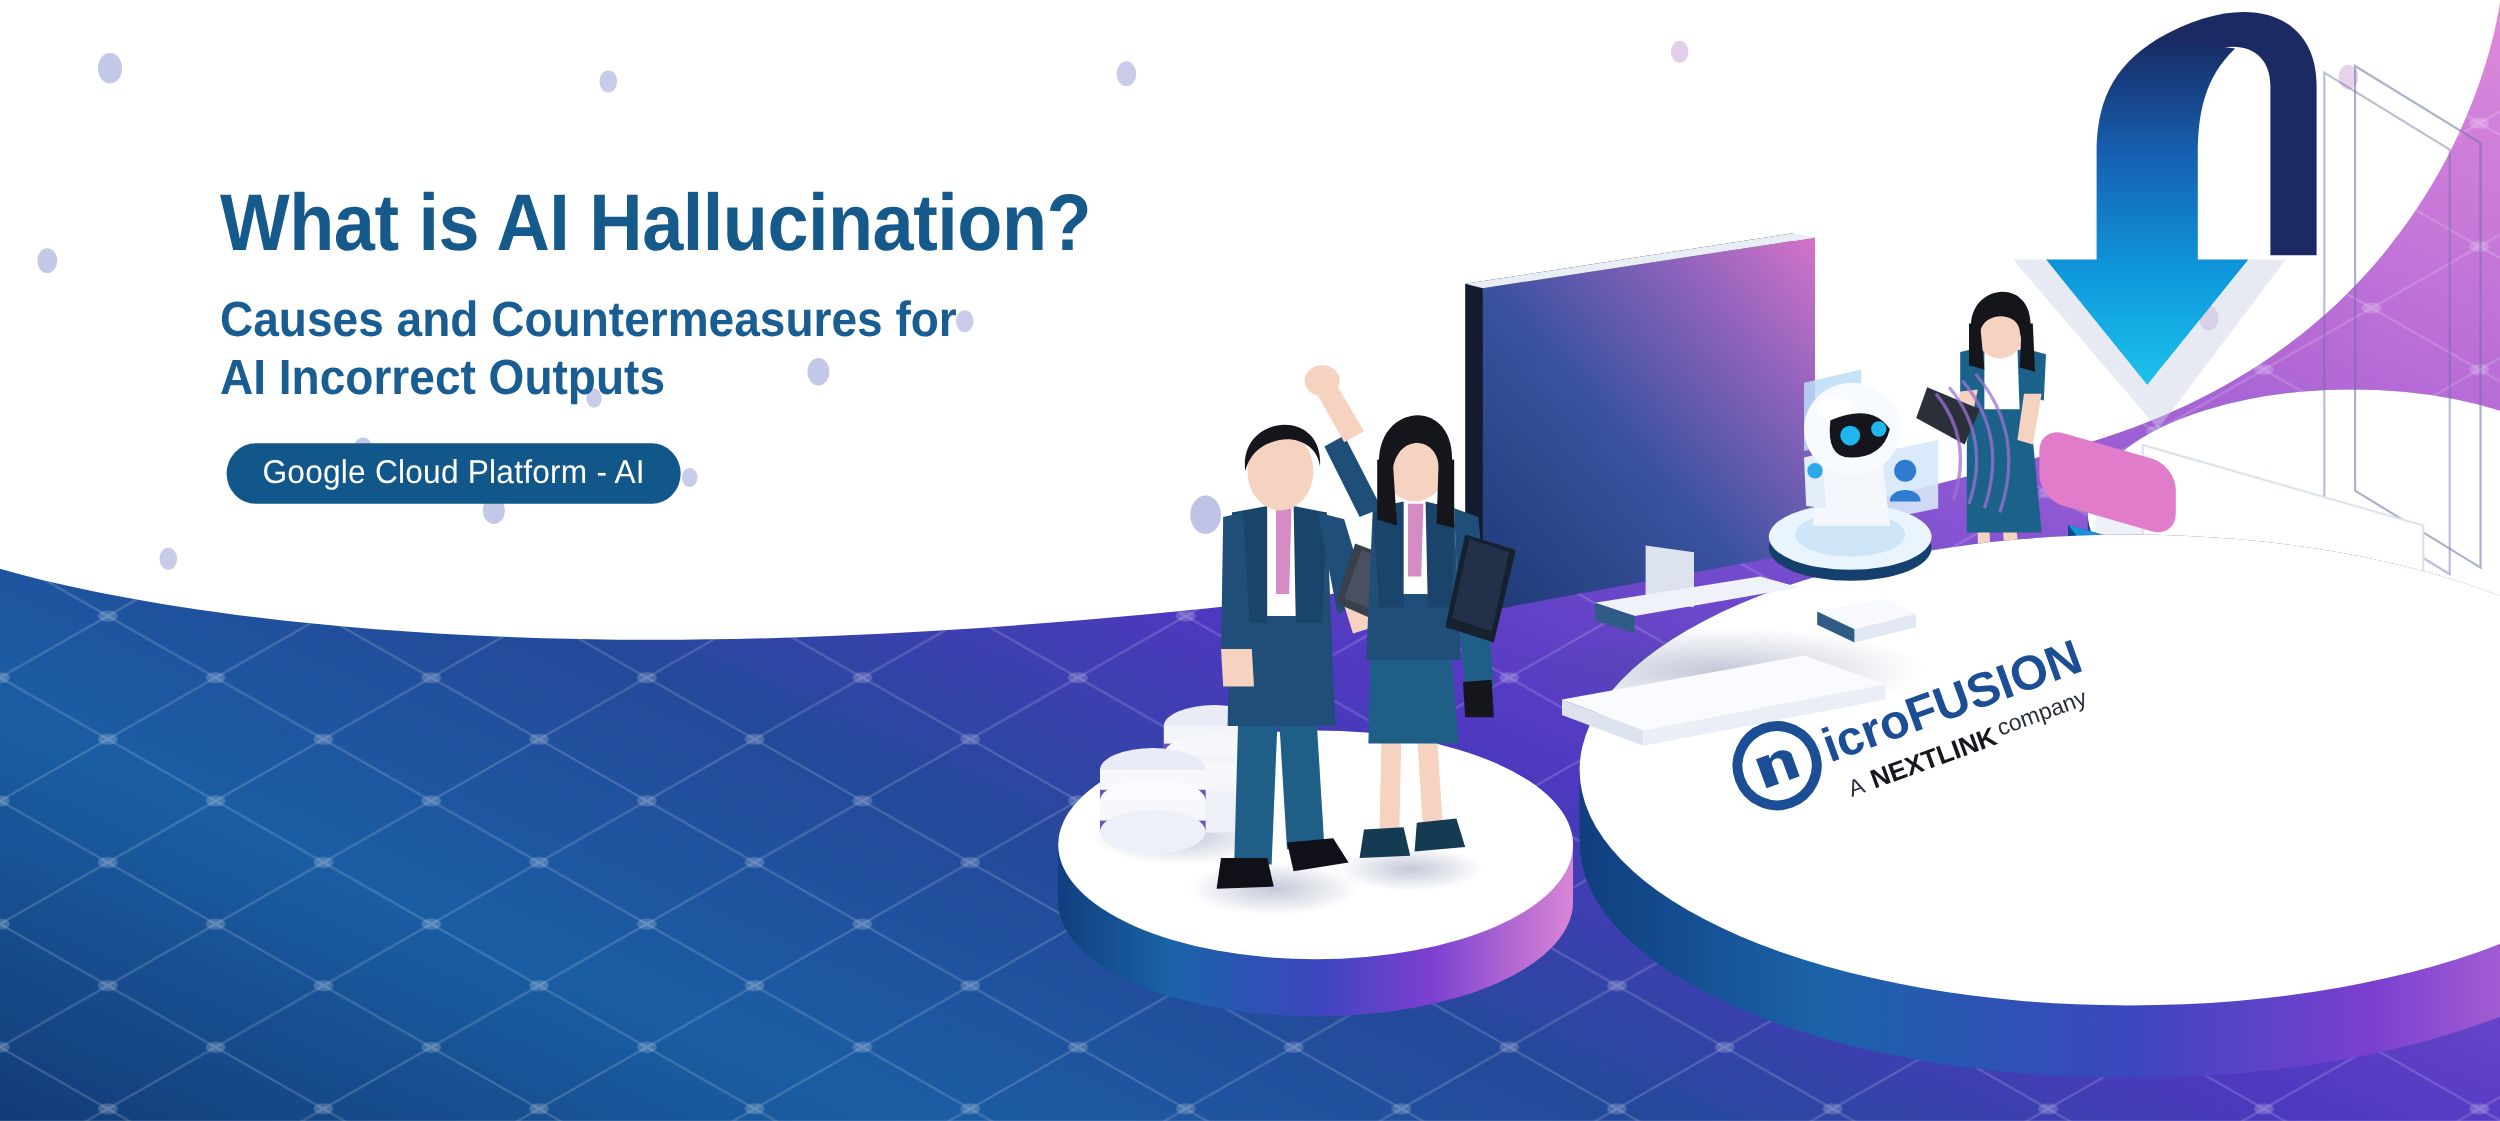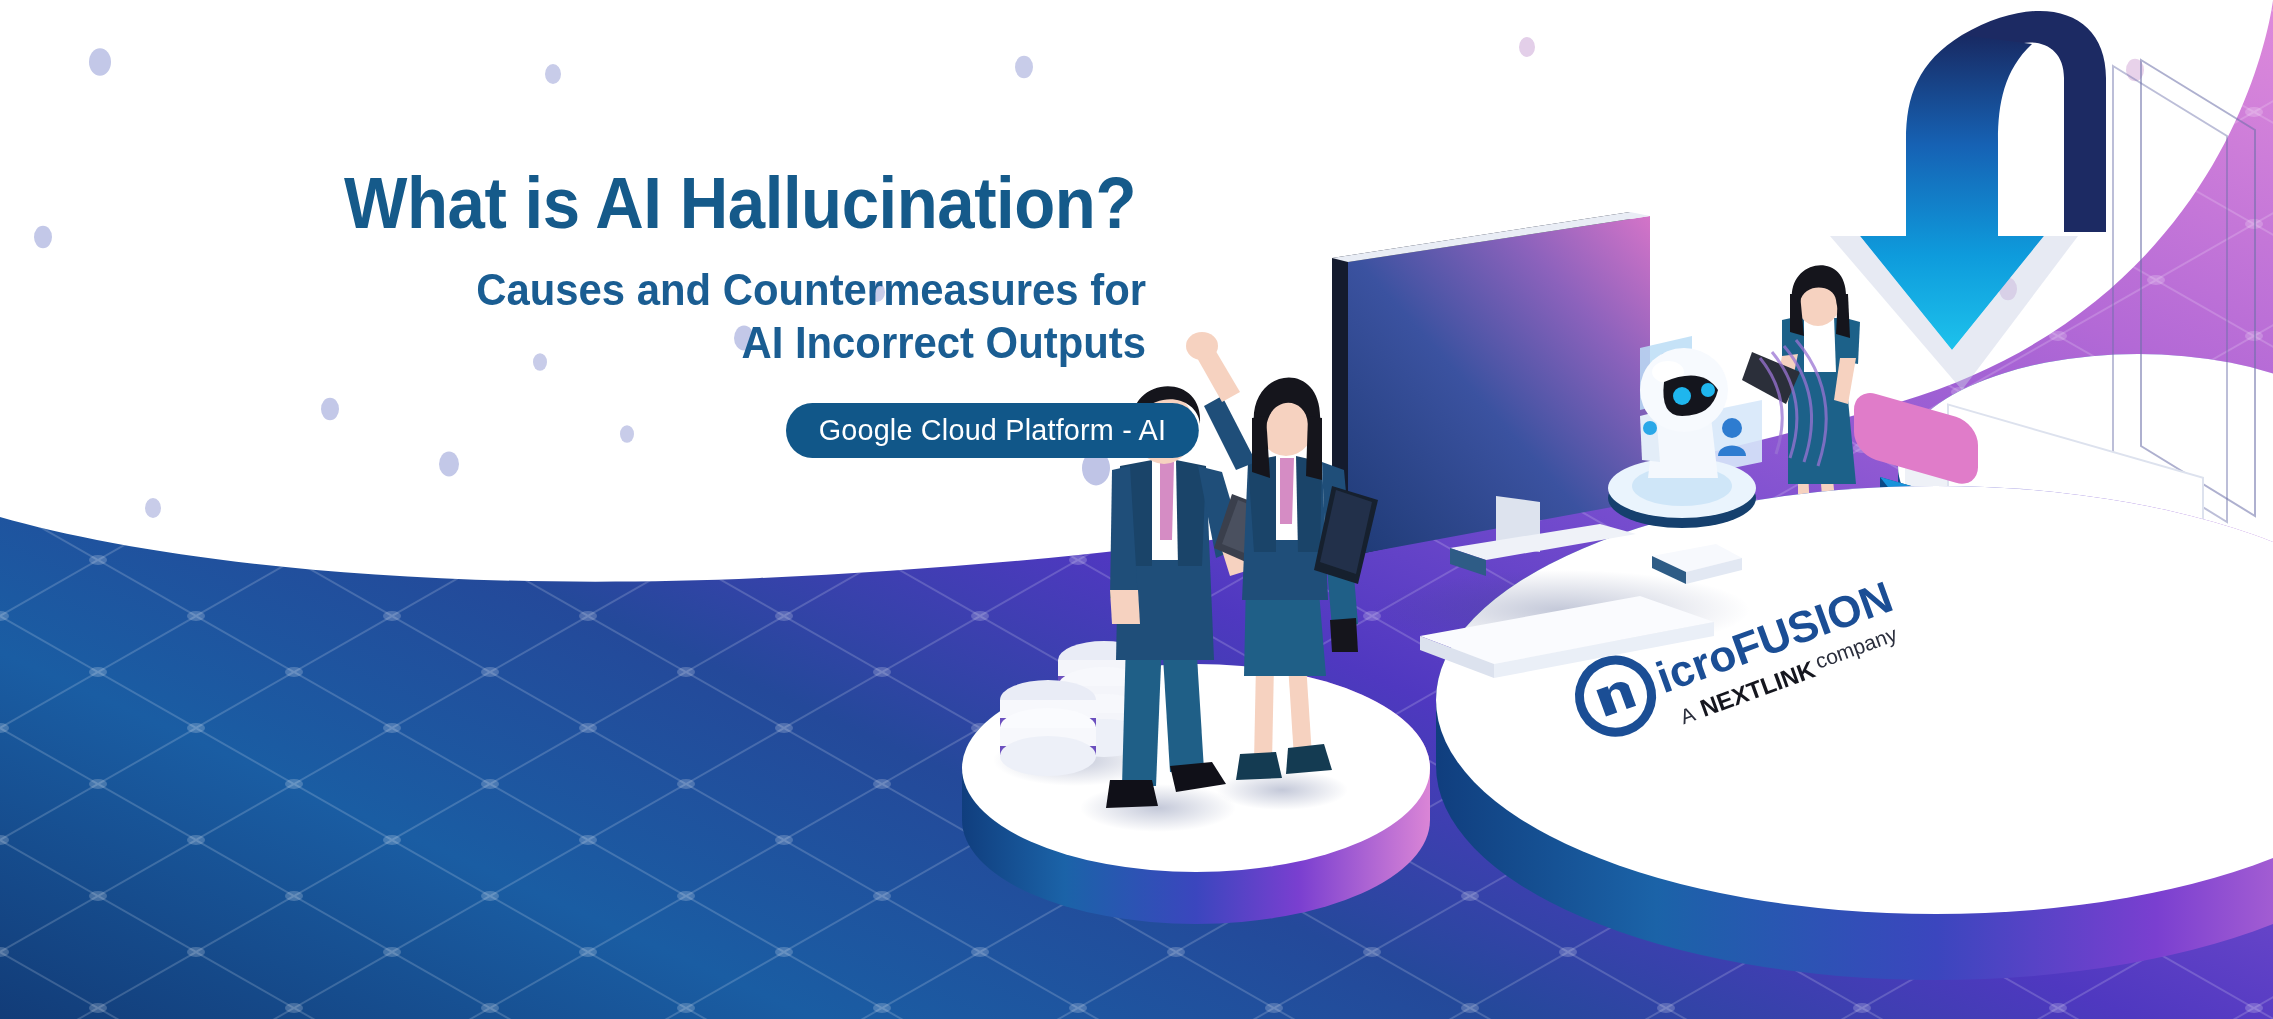--- a/index.html
+++ b/index.html
@@ -6,21 +6,21 @@
   *{box-sizing:border-box;}
   #banner{
     position:relative;width:2273px;height:1019px;overflow:hidden;
     font-family:"Liberation Sans", sans-serif;background:#ffffff;
   }
   .layer{position:absolute;inset:0;}
   svg.layer{display:block;}
 
   
   #text-block{
-    position:absolute;left:216px;top:165px;z-index:40;width:1000px;text-align:right;
+    position:absolute;left:200px;top:165px;z-index:40;width:1000px;
   }
   #headline{
     font-size:73px;font-weight:bold;line-height:1.04;
     letter-spacing:-0.5px;margin:0 0 22px 0;
     color:#155A8A;white-space:nowrap;
     transform:scaleX(.92);transform-origin:left center;
   }
   #subheadline{
     font-size:45px;font-weight:bold;line-height:1.18;
     margin:0;color:#1A5D92;

